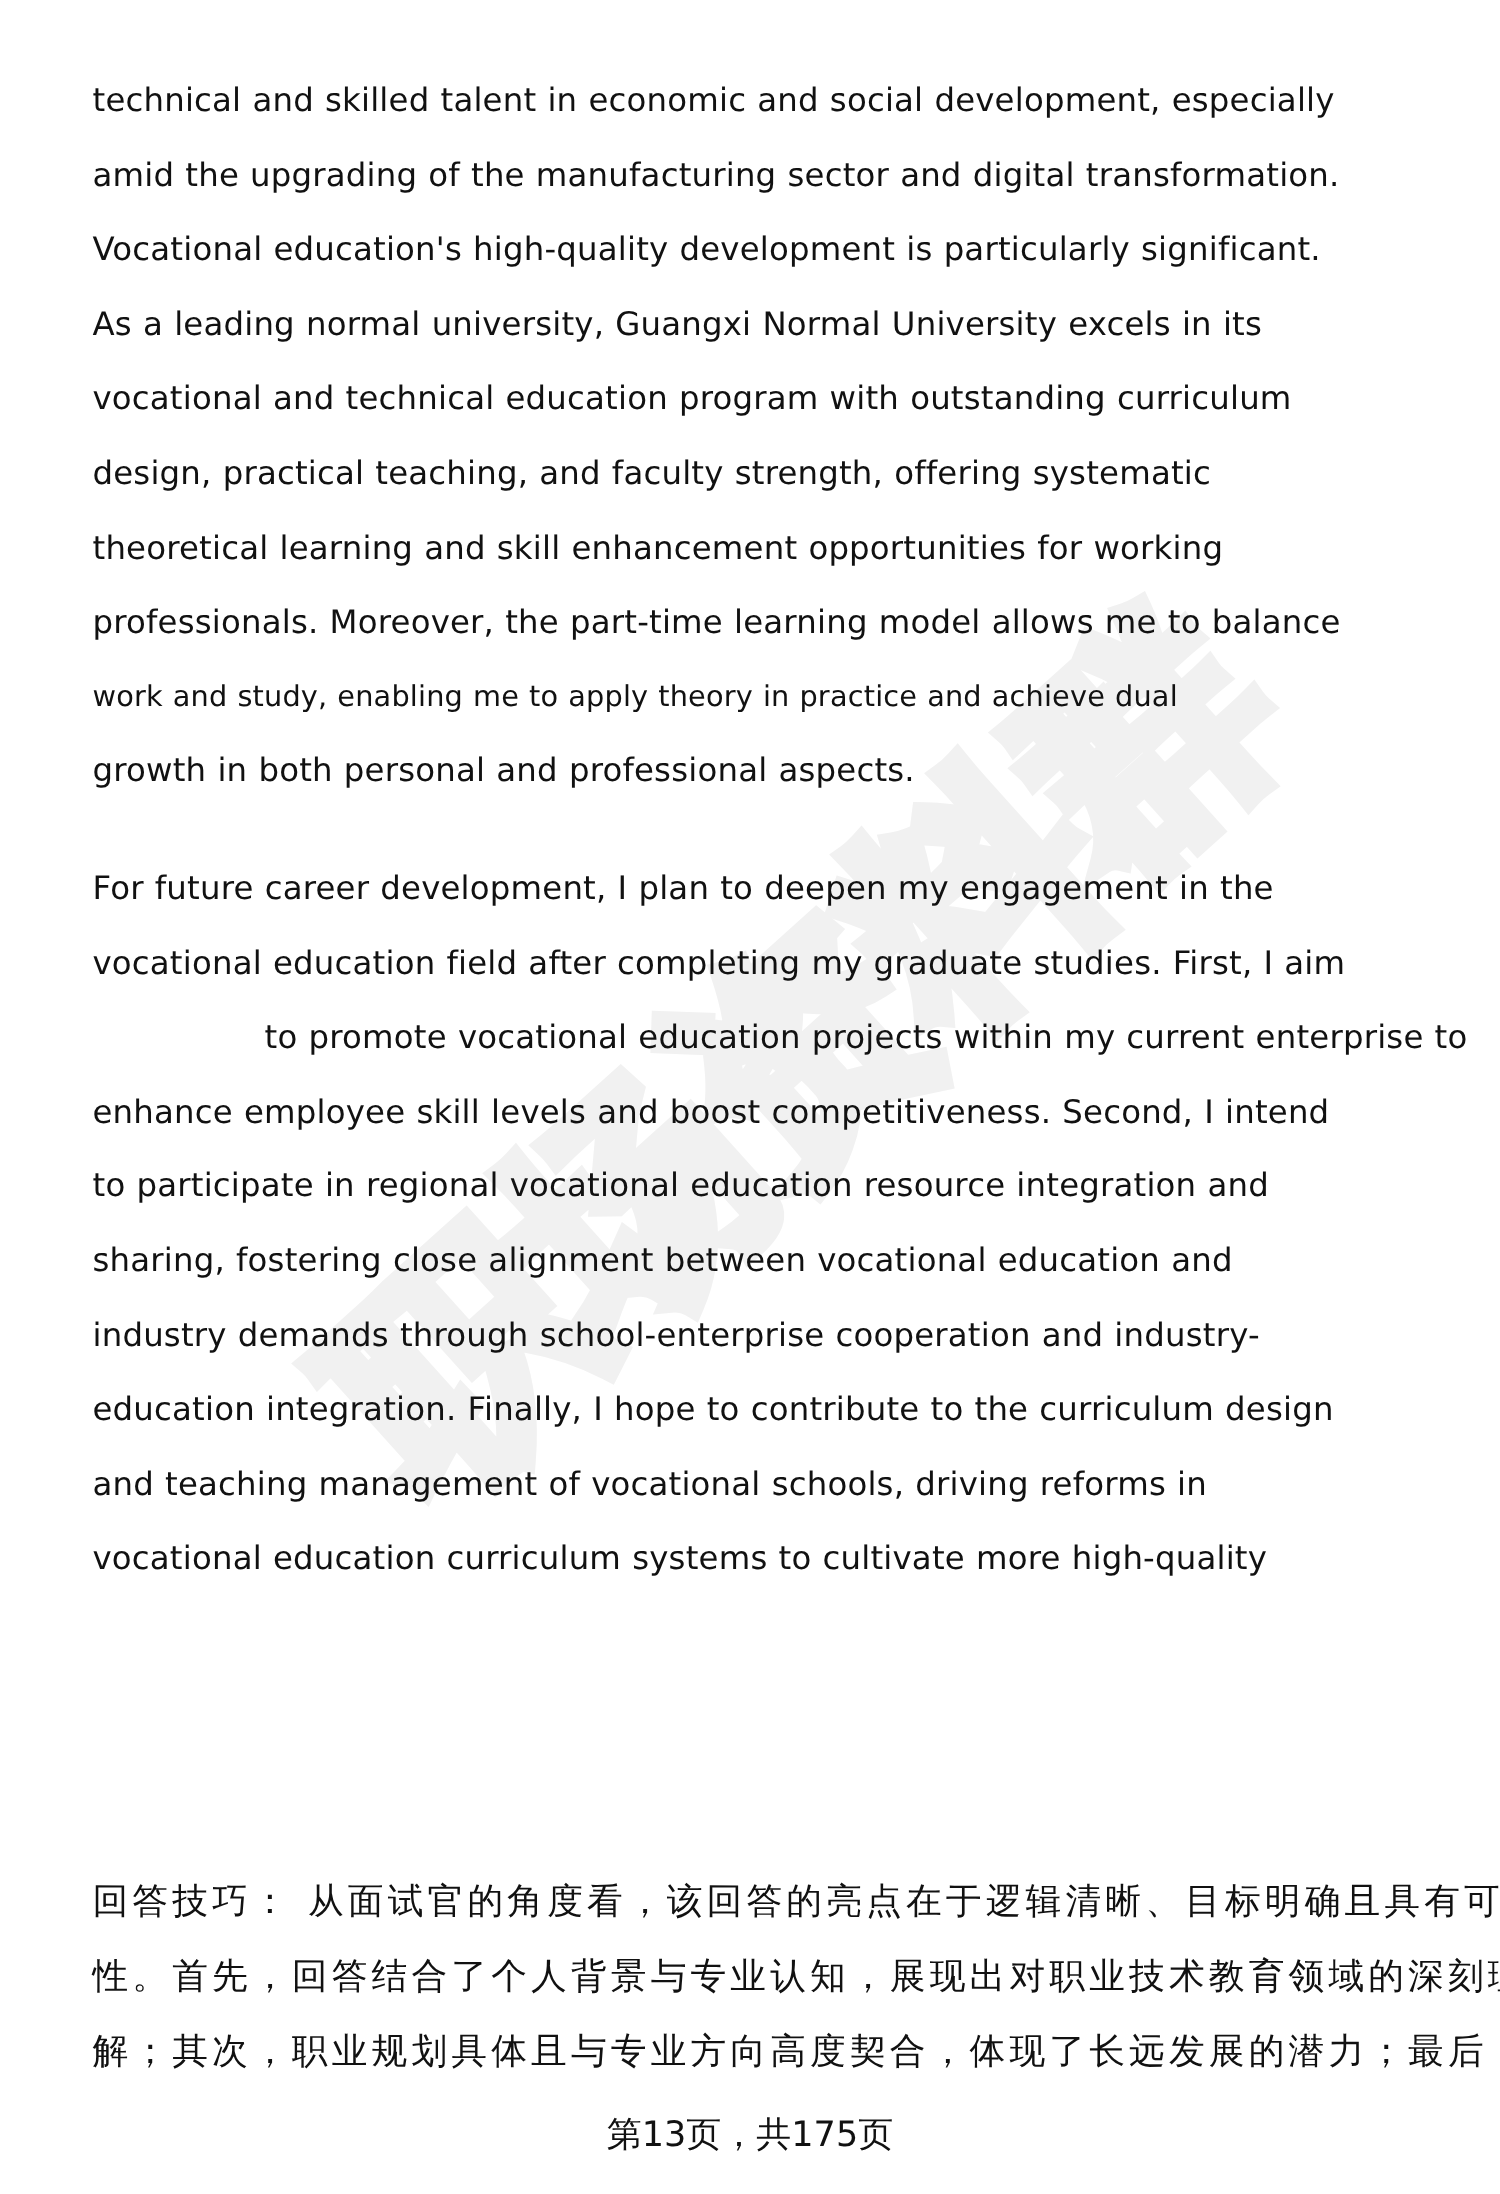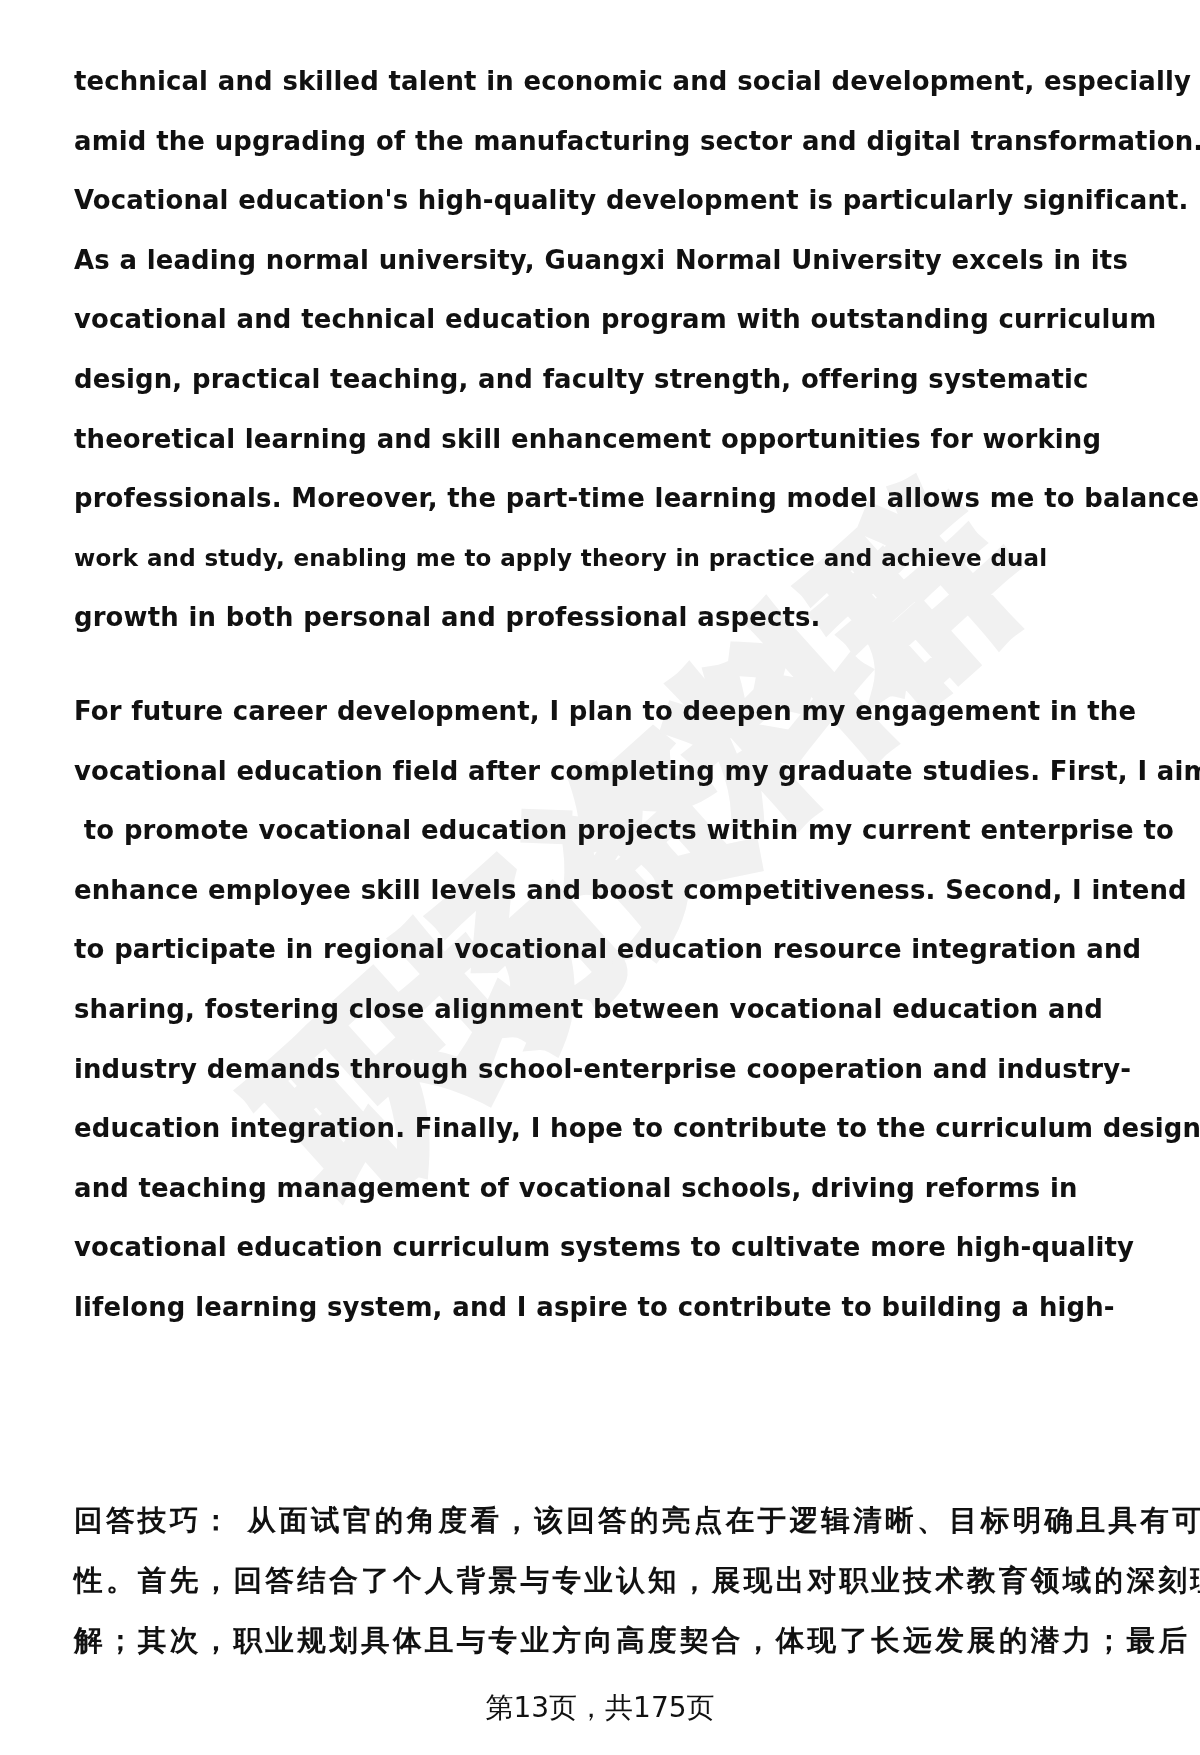--- a/index.html
+++ b/index.html
@@ -46,21 +46,20 @@
     z-index: 1;
   }
   .para .line {
     display: block;
     height: 59.6px;
     line-height: 59.6px;
     white-space: nowrap;
     font-size: 26.2px;
     letter-spacing: 0.15px;
     word-spacing: 0.5px;
-    font-weight: bold;
   }
   #p1 { top: 52px; }
   #p2 { top: 682px; }
   #p3 { top: 1490px; }
   #p3 .line {
     font-size: 28.6px;
     letter-spacing: 3.3px;
     height: 60px;
     line-height: 60px;
   }
@@ -100,21 +99,20 @@
     <span class="line" style="font-size: 25.9142px;">For future career development, I plan to deepen my engagement in the</span>
     <span class="line" style="font-size: 25.9142px;">vocational education field after completing my graduate studies. First, I aim</span>
     <span class="line" style="font-size: 25.9142px; text-align: right;">to promote vocational education projects within my current enterprise to</span>
     <span class="line" style="font-size: 25.9142px;">enhance employee skill levels and boost competitiveness. Second, I intend</span>
     <span class="line" style="font-size: 25.9142px;">to participate in regional vocational education resource integration and</span>
     <span class="line" style="font-size: 25.9142px;">sharing, fostering close alignment between vocational education and</span>
     <span class="line" style="font-size: 25.9142px;">industry demands through school-enterprise cooperation and industry-</span>
     <span class="line" style="font-size: 25.9142px;">education integration. Finally, I hope to contribute to the curriculum design</span>
     <span class="line" style="font-size: 25.9142px;">and teaching management of vocational schools, driving reforms in</span>
     <span class="line" style="font-size: 25.9142px;">vocational education curriculum systems to cultivate more high-quality</span>
-    <span class="line" style="font-size: 25.9142px;">lifelong learning system, and I aspire to contribute to building a high-</span>
   </div>
 
   <div class="para" id="p3">
     <span class="line">回答技巧： 从面试官的角度看，该回答的亮点在于逻辑清晰、目标明确且具有可行</span>
     <span class="line">性。首先，回答结合了个人背景与专业认知，展现出对职业技术教育领域的深刻理</span>
     <span class="line">解；其次，职业规划具体且与专业方向高度契合，体现了长远发展的潜力；最后，</span>
   </div>
 
   <div class="footer">第13页，共175页</div>
 

